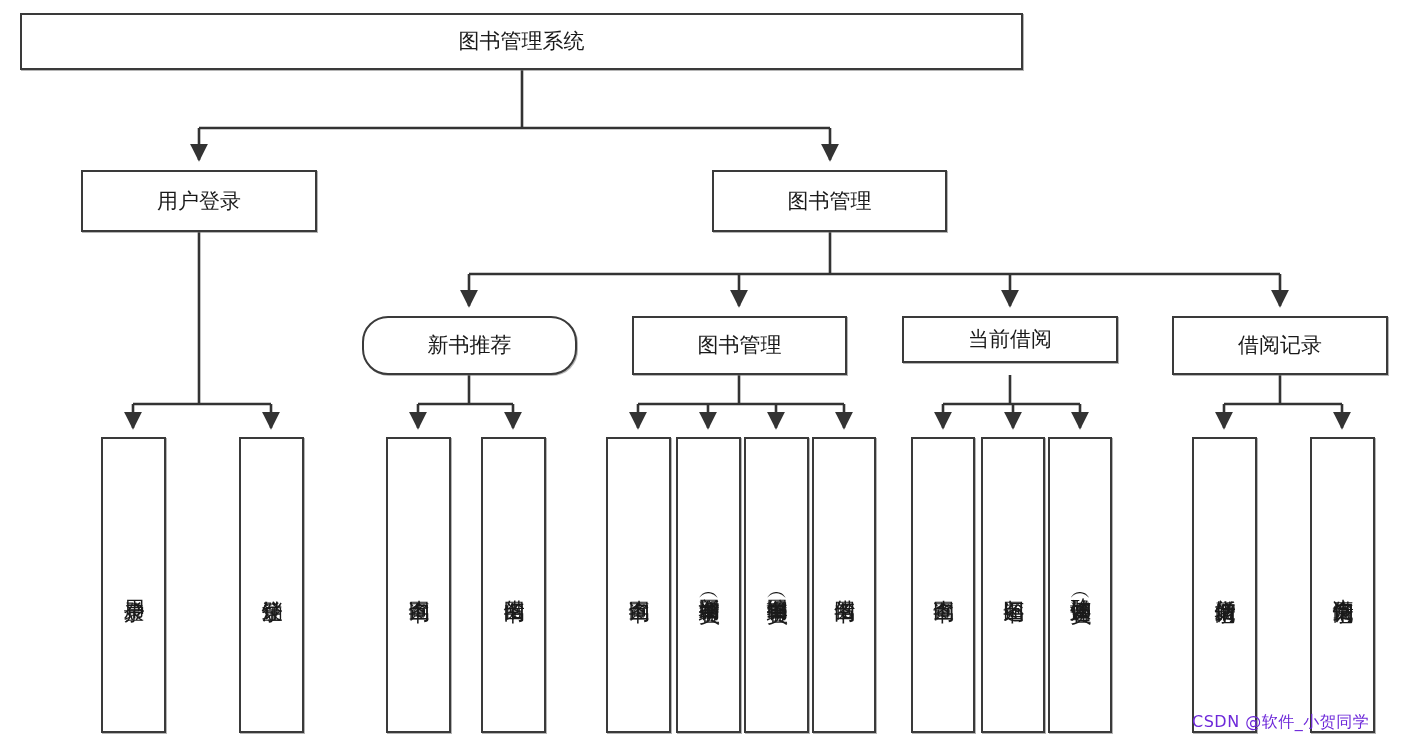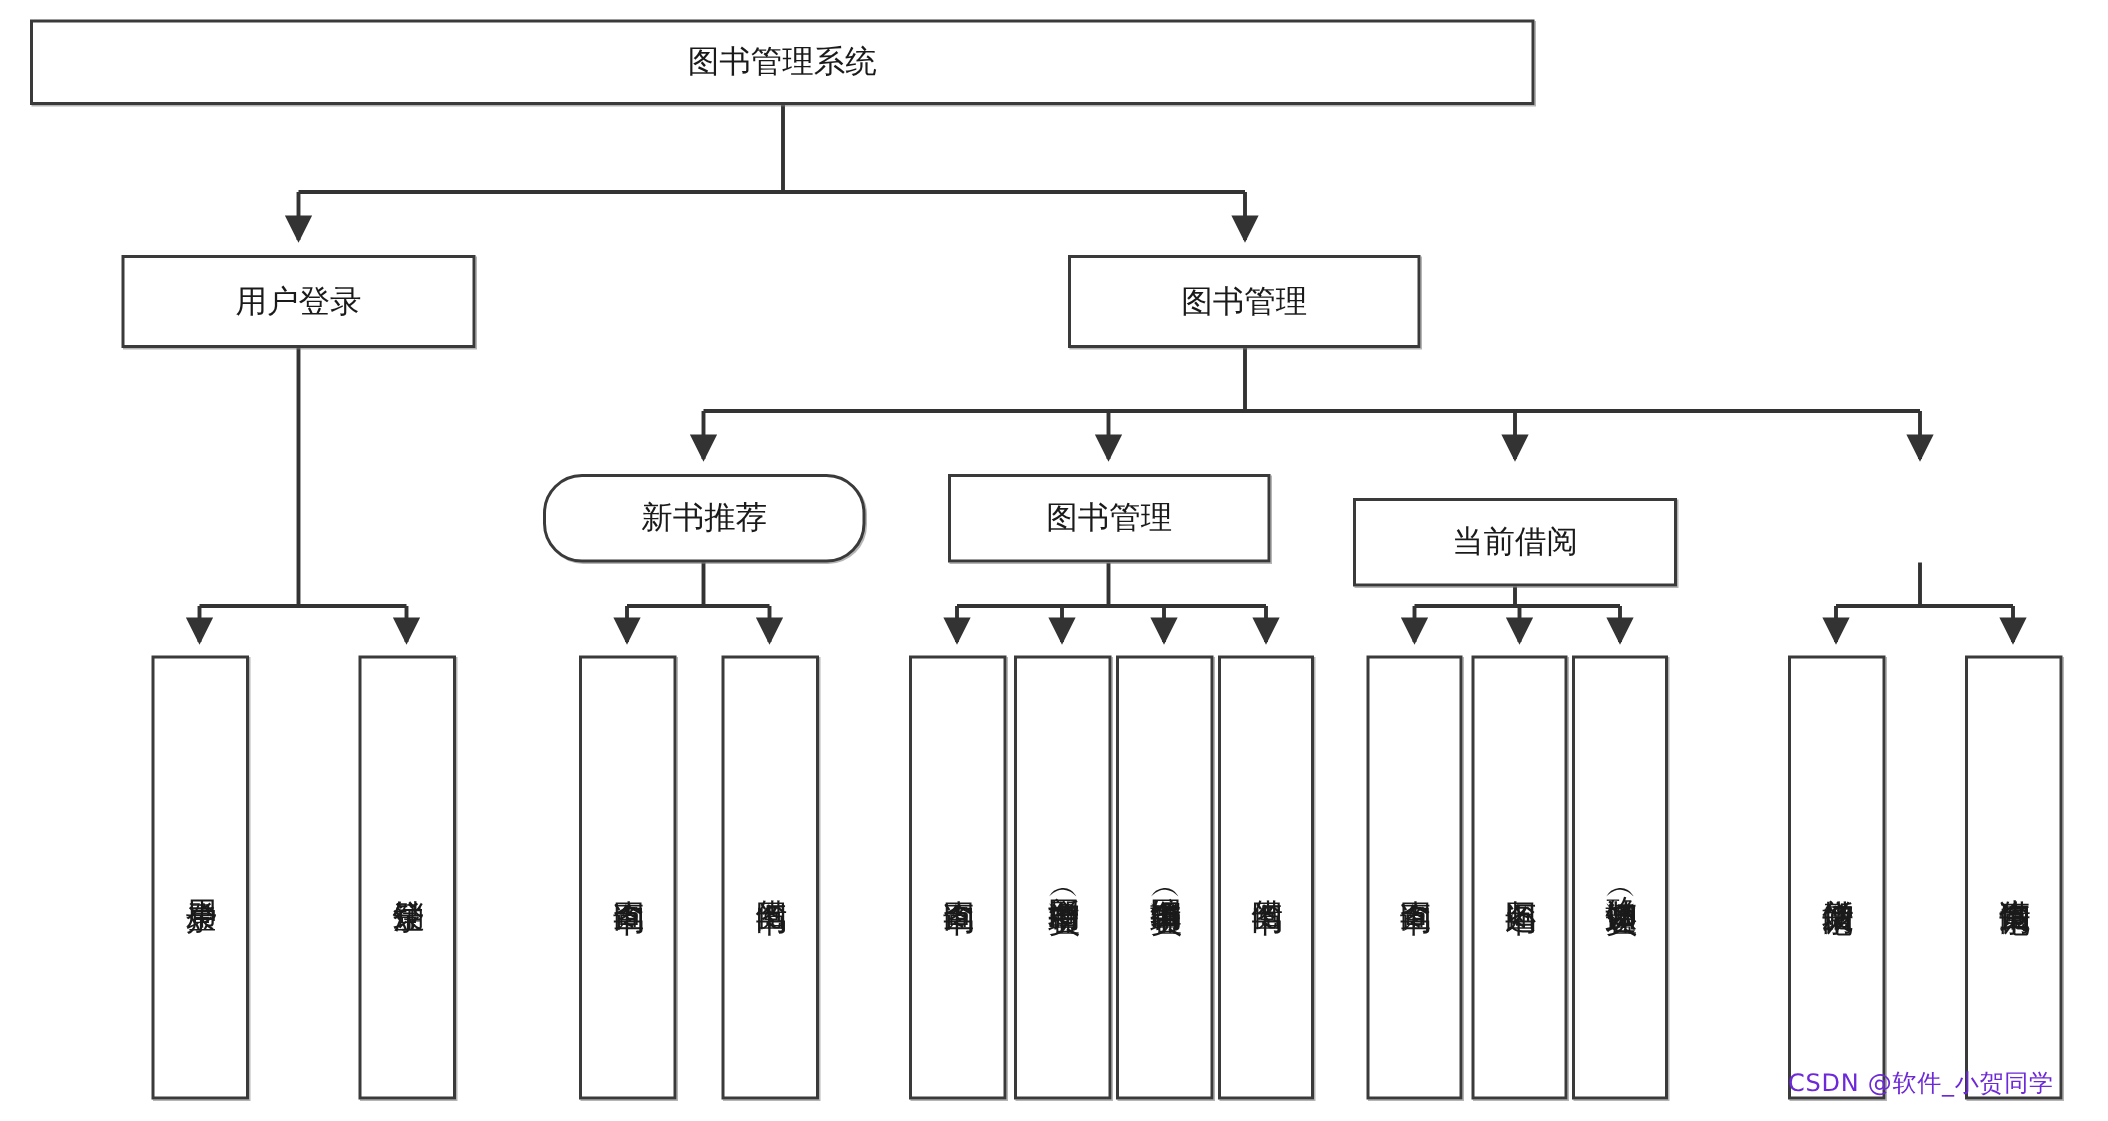--- a/index.html
+++ b/index.html
@@ -132,22 +132,25 @@
   <div class="node horizontal" style="left: 712px; top: 170px; width: 235px; height: 62px;">
     <span class="label">图书管理</span>
   </div>
 
   <div class="node horizontal" style="left: 362px; top: 316px; width: 215px; height: 59px; border-radius: 26px;">
     <span class="label">新书推荐</span>
   </div>
   <div class="node horizontal" style="left: 632px; top: 316px; width: 215px; height: 59px;">
     <span class="label">图书管理</span>
   </div>
-  <div class="node horizontal" style="left: 902px; top: 316px; width: 216px; height: 59px; margin-top: 16px;">
+  <div class="node horizontal" style="left: 902px; top: 316px; width: 216px; height: 47px;">
     <span class="label">当前借阅</span>
+  </div>
+  <div class="node horizontal" style="left: 1172px; top: 316px; width: 216px; height: 59px;">
+    <span class="label">借阅记录</span>
   </div>
 
   <div class="node vertical" style="left: 101px; top: 437px; width: 65px; height: 296px;">
     <span class="label">用户登录</span>
   </div>
   <div class="node vertical" style="left: 239px; top: 437px; width: 65px; height: 296px;">
     <span class="label">注销登录</span>
   </div>
   <div class="node vertical" style="left: 386px; top: 437px; width: 65px; height: 296px;">
     <span class="label">查询图书</span>

